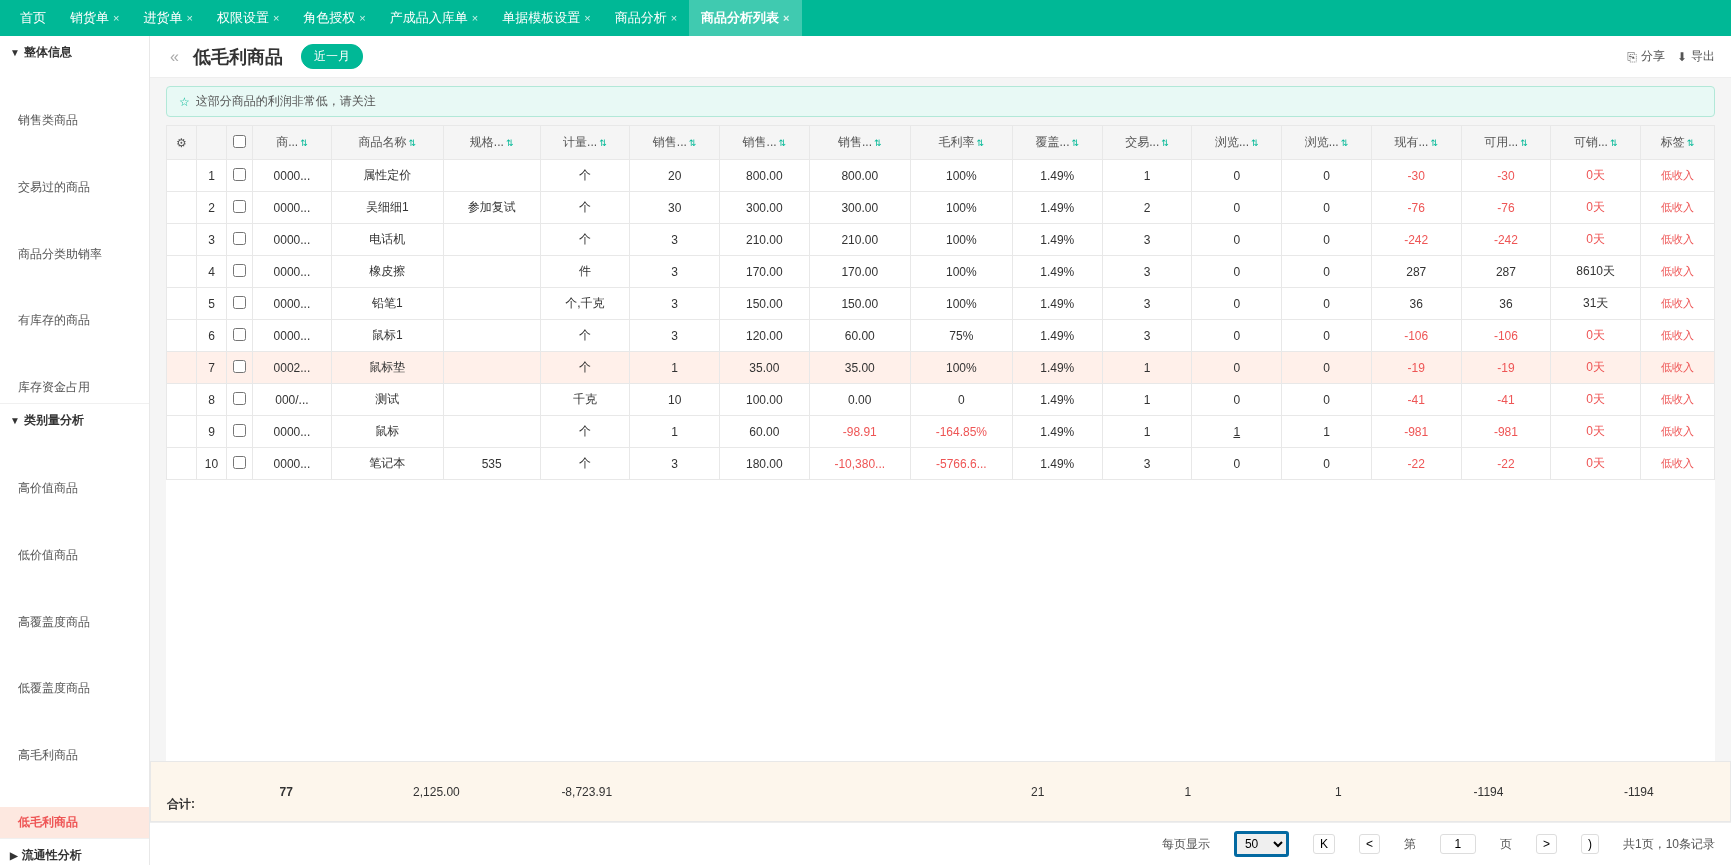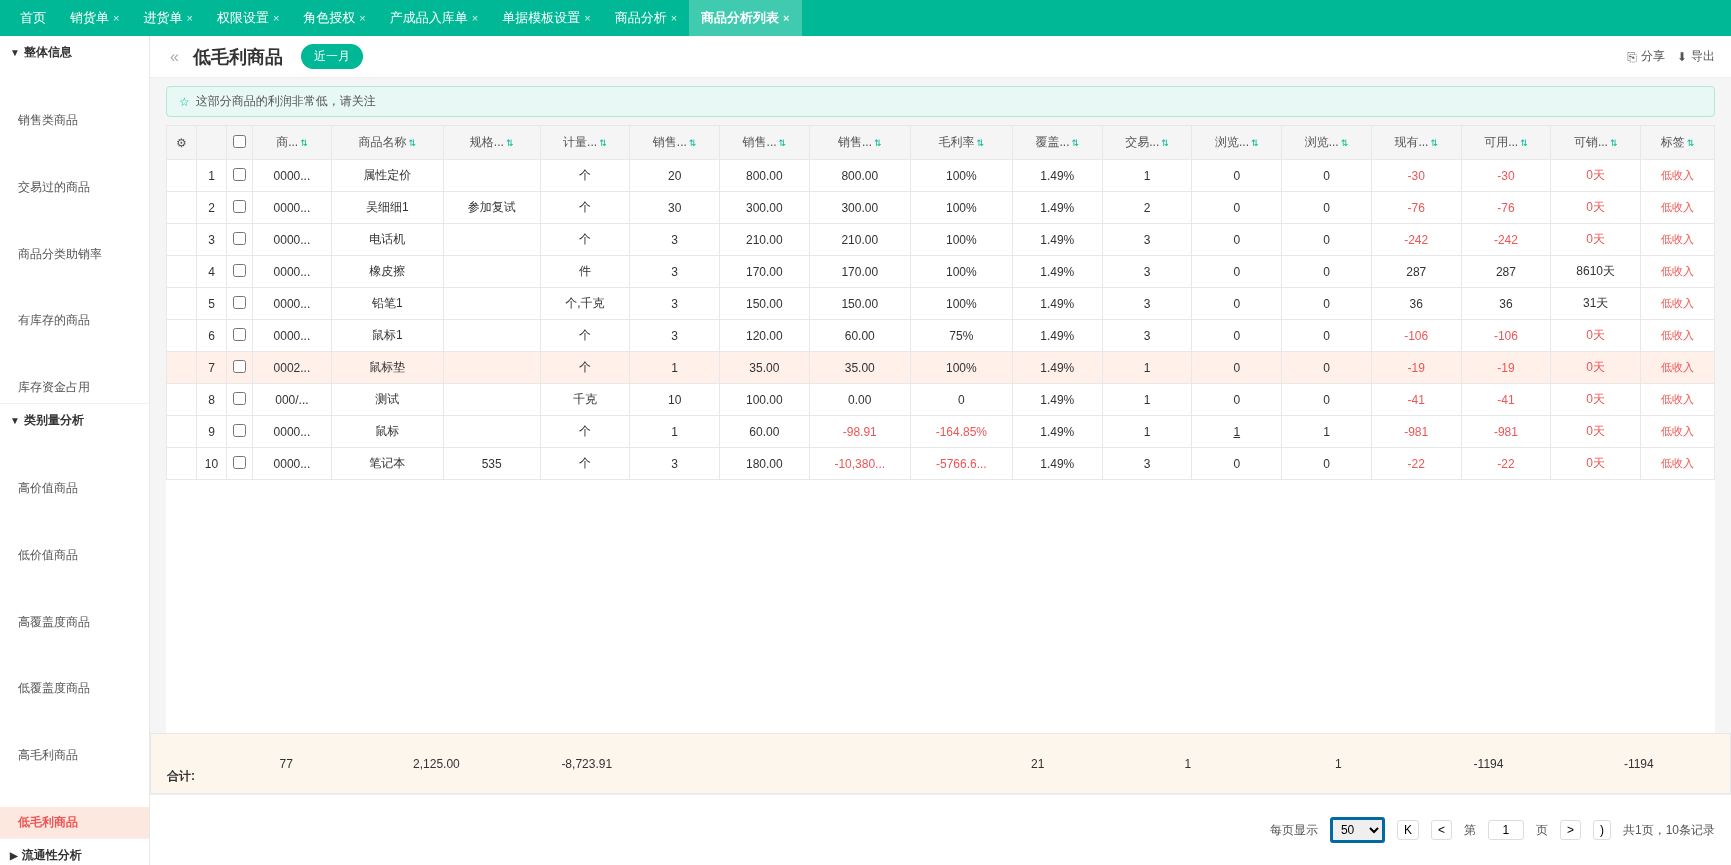--- a/index.html
+++ b/index.html
@@ -202,25 +202,25 @@
       flex: 1;
       text-align: center;
       color: #333;
     }
 
     
     .pagination-bar {
       display: flex;
       align-items: center;
       justify-content: flex-end;
-      padding: 22px 16px;
+      padding: 8px 16px;
       background: #fff;
       border-top: 1px solid #eee;
       font-size: 12px;
-      gap: 12px;
+      gap: 24px;
       color: #555;
     }
     .page-size-select {
       border: 3px solid #0369a1;
       border-radius: 3px;
       padding: 2px 4px;
       font-size: 12px;
     }
     .page-nav-btn {
       padding: 2px 6px;
@@ -593,21 +593,21 @@
       <td style="color:#e55">0天</td>
       <td class="tag-red" style="color:#e55;">低收入</td>
     </tr>
           </tbody>
       </table>
     </div>
 
     <div class="table-footer">
       <span class="footer-label">合计:</span>
       <div class="footer-cells">
-        <span class="footer-cell" style="min-width:60px;">77</span>
+        <span class="footer-cell" style="min-width:60px;font-weight:bold;">77</span>
         <span class="footer-cell" style="min-width:80px;">2,125.00</span>
         <span class="footer-cell" style="min-width:90px;">-8,723.91</span>
         <span class="footer-cell" style="min-width:80px;"></span>
         <span class="footer-cell" style="min-width:80px;"></span>
         <span class="footer-cell" style="min-width:60px;">21</span>
         <span class="footer-cell" style="min-width:60px;">1</span>
         <span class="footer-cell" style="min-width:60px;">1</span>
         <span class="footer-cell" style="min-width:60px;">-1194</span>
         <span class="footer-cell" style="min-width:60px;">-1194</span>
       </div>

